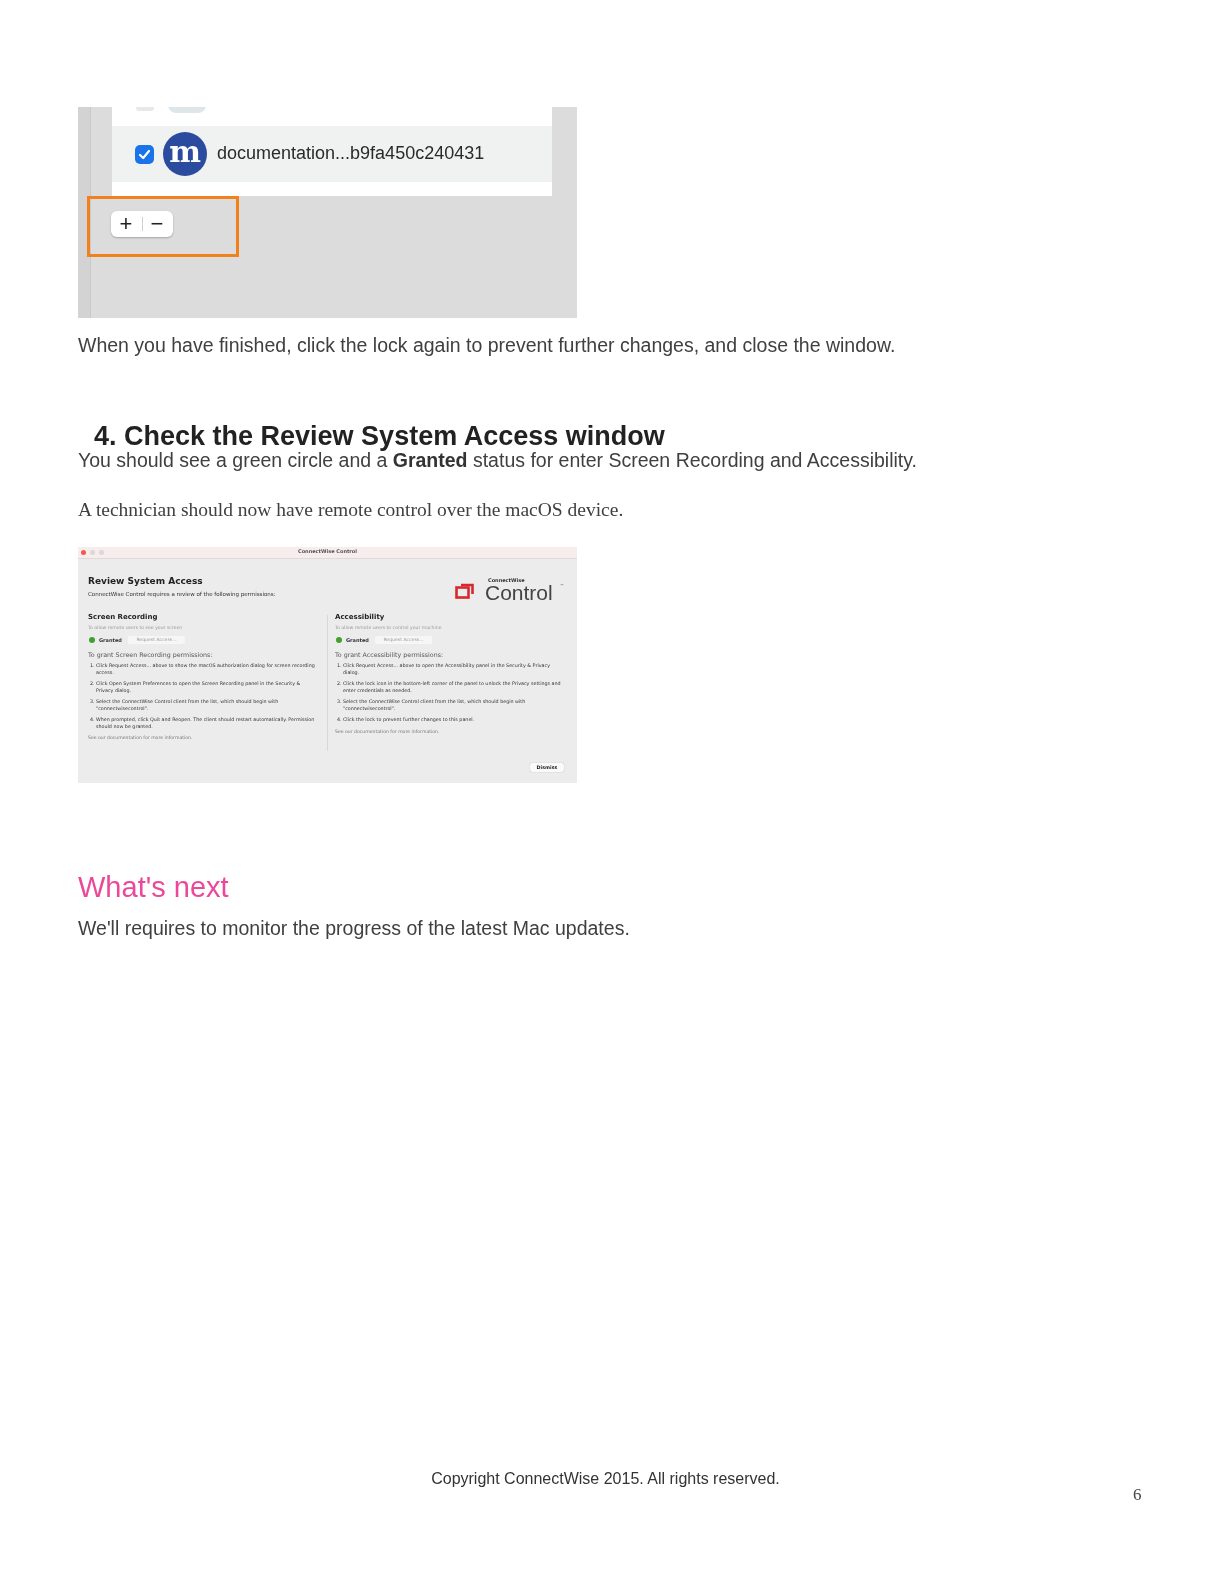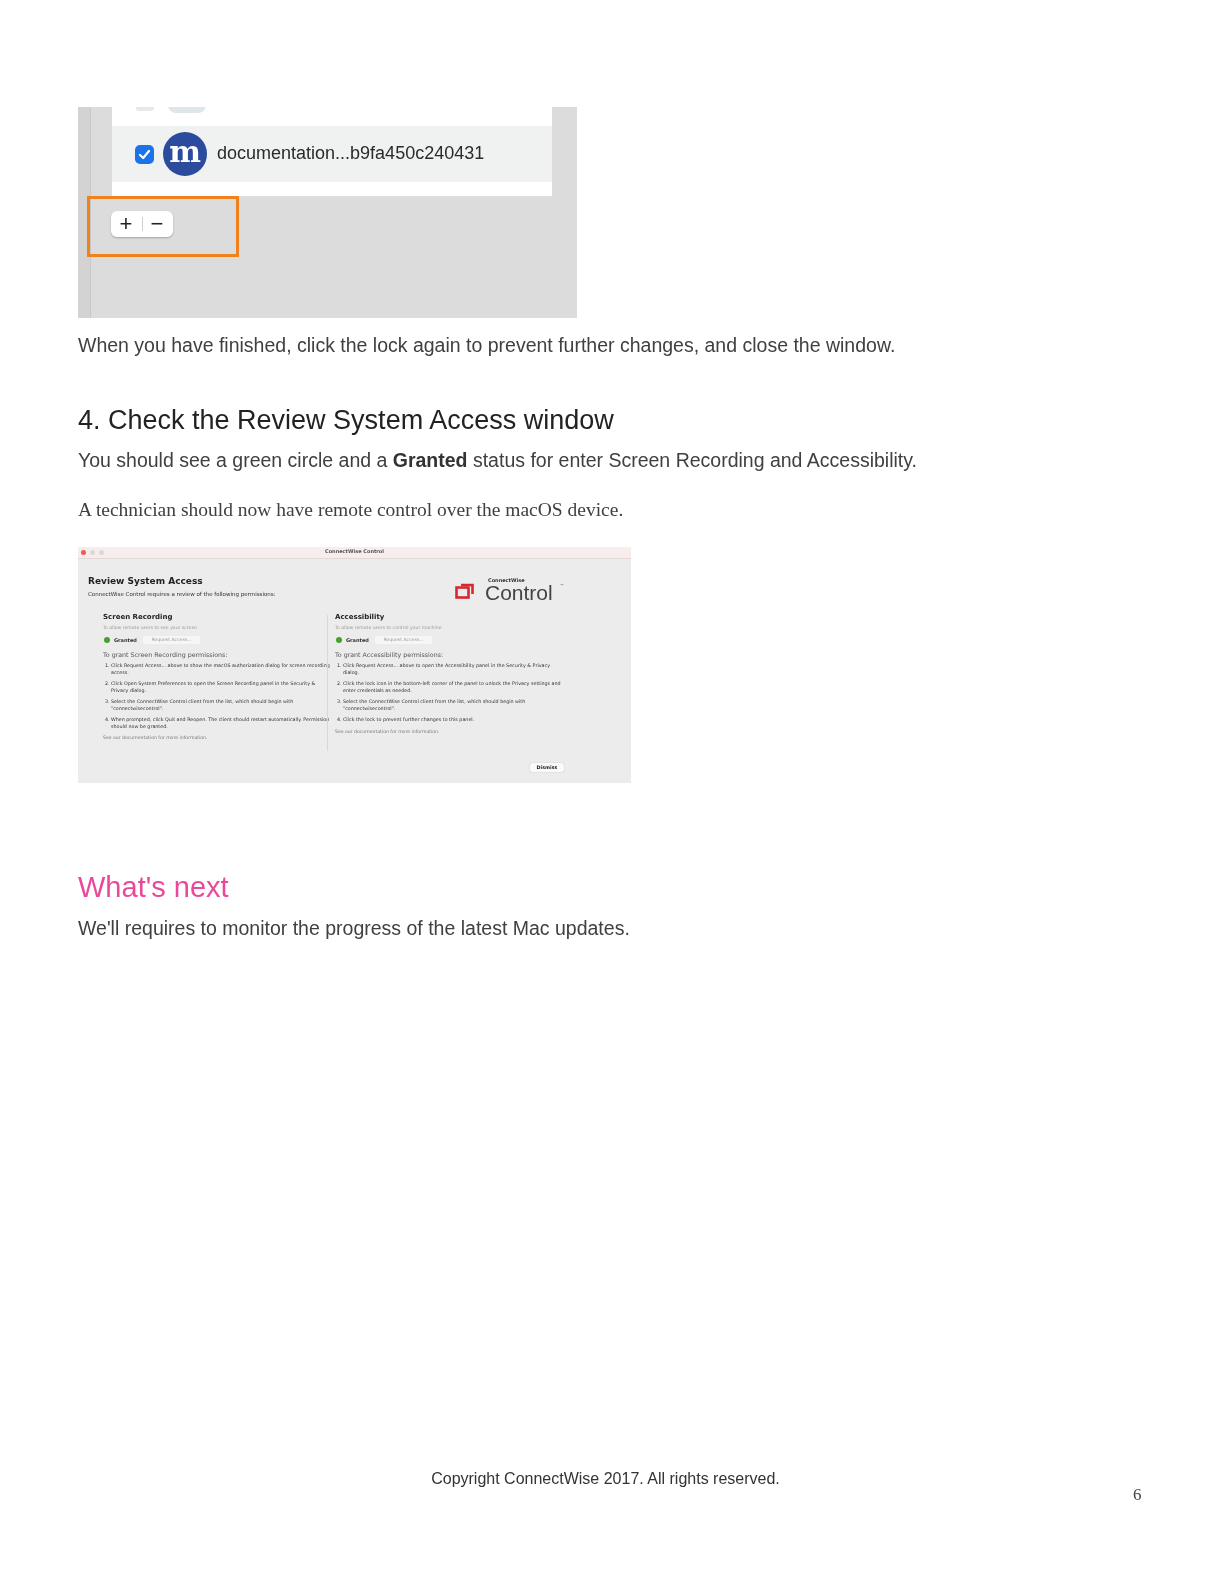--- a/index.html
+++ b/index.html
@@ -18,25 +18,25 @@
   .shot1 .appicon { position:absolute; left:51px; top:6px; width:44px; height:44px; border-radius:50%; background:#2b4c9e; color:#fff; font-family:"DejaVu Serif", serif; font-weight:bold; font-size:30px; line-height:40px; text-align:center; }
   .shot1 .appname { position:absolute; left:105px; top:17px; font-family:"Liberation Sans", sans-serif; font-size:18px; color:#2a2a2a; }
   .shot1 .pm { position:absolute; left:33px; top:104px; width:62px; height:26px; background:#fff; border-radius:6px; box-shadow:0 1px 2px rgba(0,0,0,0.25); }
   .shot1 .pm span { position:absolute; top:0; width:30px; height:26px; line-height:25px; text-align:center; font-size:22px; color:#222; }
   .shot1 .pm .plus { left:0; }
   .shot1 .pm .minus { left:31px; }
   .shot1 .pm .sep { position:absolute; left:31px; top:6px; width:1px; height:14px; background:#cfcfcf; }
   .shot1 .highlight { position:absolute; left:9px; top:89px; width:146px; height:55px; border:3px solid #f0821e; }
 
   p.body { position:absolute; left:78px; margin:0; font-size:19.5px; line-height:24px; color:#404040; white-space:nowrap; }
-  h2.step { position:absolute; left:78px; margin:0; font-weight:normal; font-size:27px; color:#222; white-space:nowrap; }
+  h2.step { position:absolute; left:78px; margin:16px; font-weight:bold; font-size:27px; color:#222; white-space:nowrap; }
   h2.next { position:absolute; left:78px; margin:0; font-weight:normal; font-size:29px; color:#ec4899; white-space:nowrap; }
 
   
-  .shot2 { position:absolute; left:78px; top:547px; width:553px; height:236px; background:#ececec; overflow:hidden; font-family:"DejaVu Sans", sans-serif; color:#222; }
+  .shot2 { position:absolute; left:78px; top:547px; width:499px; height:236px; background:#ececec; overflow:hidden; font-family:"DejaVu Sans", sans-serif; color:#222; }
   .shot2 .titlebar { position:absolute; left:0; top:0; width:100%; height:11px; background:#f8eded; border-bottom:1px solid #e2d8d8; }
   .shot2 .dot { position:absolute; top:3px; width:5px; height:5px; border-radius:50%; }
   .shot2 .wintitle { position:absolute; left:0; top:1px; width:100%; text-align:center; font-size:5px; font-weight:bold; color:#555; }
   .shot2 .rsa { position:absolute; left:10px; top:29px; font-size:9px; font-weight:bold; }
   .shot2 .rsa-sub { position:absolute; left:10px; top:44px; font-size:5.5px; color:#333; }
   .shot2 .logo { position:absolute; left:377px; top:29px; width:110px; height:30px; }
   .shot2 .logo .mark { position:absolute; left:0; top:5px; width:20px; height:20px; }
   .shot2 .logo .cw { position:absolute; left:33px; top:1px; font-size:5px; font-weight:bold; color:#333; }
   .shot2 .logo .ctl { position:absolute; left:30px; top:5px; font-family:"Liberation Sans", sans-serif; font-size:21px; color:#444; }
   .shot2 .logo .tm { position:absolute; left:105px; top:7px; font-size:4px; color:#555; }
@@ -106,21 +106,21 @@
   <div class="logo">
     <svg class="mark" viewBox="0 0 20 20">
       <rect x="1.5" y="6.5" width="12" height="10" fill="none" stroke="#d7282f" stroke-width="2.6"></rect>
       <path d="M6 4 L17.5 4 L17.5 13" fill="none" stroke="#d7282f" stroke-width="2.6"></path>
     </svg>
     <div class="cw">ConnectWise</div>
     <div class="ctl">Control</div>
     <div class="tm">™</div>
   </div>
 
-  <div class="col" style="left:25px;">
+  <div class="col" style="left:10px;">
     <div class="h">Screen Recording</div>
     <div class="sub">To allow remote users to see your screen</div>
     <div class="status">
       <div class="gdot"></div>
       <div class="glabel">Granted</div>
       <div class="req">Request Access...</div>
     </div>
     <div class="grant">To grant Screen Recording permissions:</div>
     <ol>
       <li>Click Request Access... above to show the macOS authorization dialog for screen recording access.</li>
@@ -150,14 +150,14 @@
     </ol>
     <div class="doc">See our documentation for more information.</div>
   </div>
 
   <div class="dismiss">Dismiss</div>
 </div>
 
 <h2 class="next" style="top:871px;">What's next</h2>
 <p class="body" style="top:916px;">We'll requires to monitor the progress of the latest Mac updates.</p>
 
-<div class="footer">Copyright ConnectWise 2017. All rights reserved.</div>
+<div class="footer">Copyright ConnectWise 2015. All rights reserved.</div>
 <div class="pagenum">6</div>
 
 </body></html>

